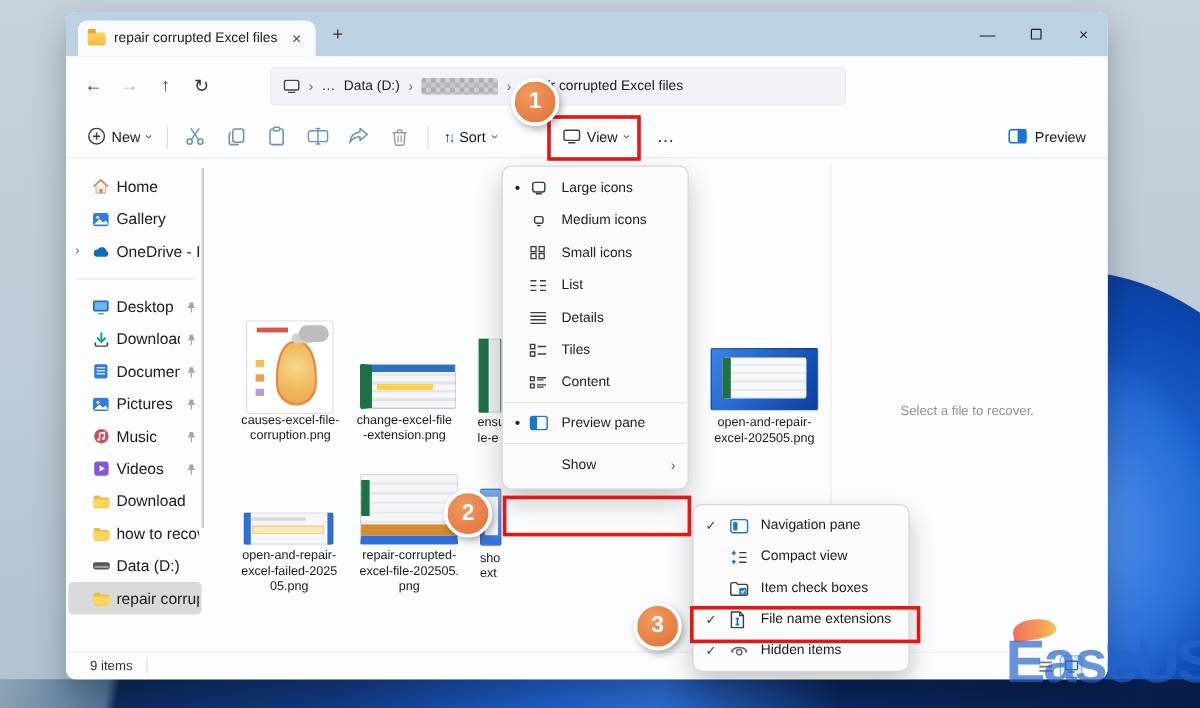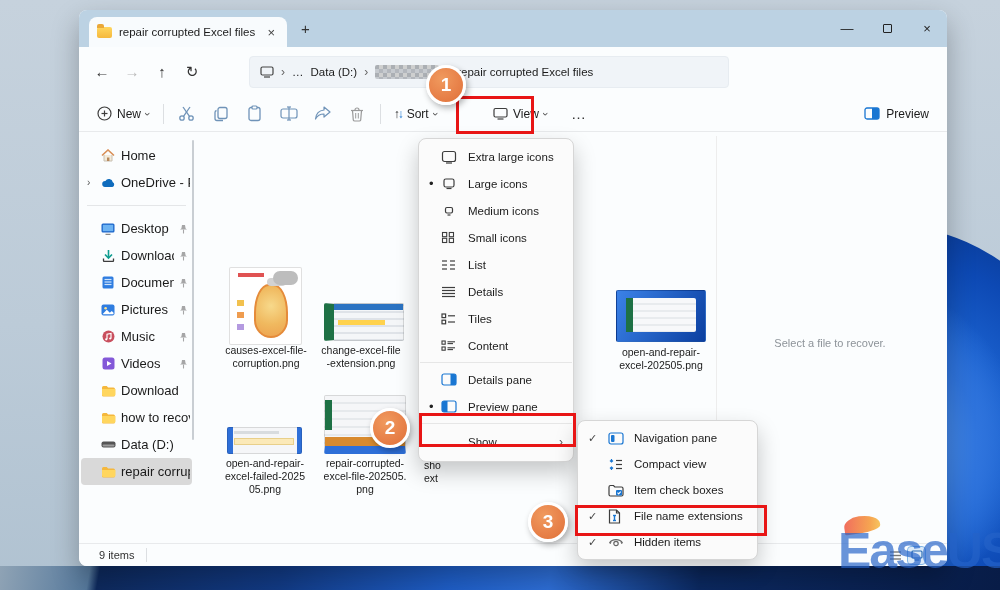--- a/index.html
+++ b/index.html
@@ -13,21 +13,21 @@
   .desk-bloom::before { content:""; position:absolute; inset:60px 70px; border-radius:50%;
     background:radial-gradient(ellipse at 50% 50%, #5ea0f2 0%, #2f74dd 45%, rgba(47,116,221,0) 70%); }
   .desk-bottom { position:absolute; left:0; right:0; top:566px; height:24px; z-index:0;
     background:linear-gradient(100deg,#8fa3b5 0%,#56799c 9%,#0e2a5e 10%,#123b86 28%,#1f5fc9 45%,#2e6fd8 55%,#0c2a63 70%,#081c47 100%); }
   .desk-bottom-glow { position:absolute; left:120px; top:560px; width:560px; height:30px; z-index:0;
     background:linear-gradient(100deg, rgba(61,125,226,0) 0%, rgba(61,125,226,.85) 40%, rgba(26,76,170,.9) 75%, rgba(26,76,170,0) 100%);
     transform:skewX(-30deg); }
 
   
   .window { position:absolute; left:55px; top:10px; width:868px; height:556px; z-index:1;
-    background:#fbfdfe; border-radius:8px; box-shadow:0 12px 28px rgba(0,0,0,.28);margin-left:24px; }
+    background:#fbfdfe; border-radius:8px; box-shadow:0 12px 28px rgba(0,0,0,.28); }
 
   
   .tabbar { position:absolute; left:0; top:0; right:0; height:37px; background:#bcd2e3; border-radius:8px 8px 0 0; }
   .tab { position:absolute; left:10px; top:7px; width:198px; height:30px; background:#f8fbfd;
     border-radius:8px 8px 0 0; display:flex; align-items:center; padding:0 8px; gap:7px; }
   .tab-label { font-size:11.5px; color:#1b1b1b; white-space:nowrap; overflow:hidden; flex:1; }
   .tab-close { font-size:13px; color:#444; padding:0 4px; cursor:default; }
   .newtab { position:absolute; left:222px; top:10px; font-size:15px; color:#333; }
   .winctl { position:absolute; top:0; right:0; height:37px; display:flex; align-items:center; }
   .winctl span { width:40px; text-align:center; font-size:13px; color:#222; }
@@ -307,20 +307,31 @@
             <span class="sb-ico">
               <svg width="14" height="13" viewBox="0 0 14 13">
                 <path d="M1 6.5 L7 1 L13 6.5" fill="none" stroke="#d98f56" stroke-width="1.6"></path>
                 <path d="M3 6 v6 h8 v-6" fill="#f4ead8" stroke="#c8c0b2" stroke-width="1"></path>
                 <rect x="6" y="8.5" width="2.4" height="3.5" fill="#b7895c"></rect>
               </svg>
             </span>
             <span class="sb-lbl">Home</span>
           </div>
           <div class="sb-item">
+            <span class="sb-exp"></span>
+            <span class="sb-ico">
+              <svg width="14" height="12" viewBox="0 0 14 12">
+                <rect x="0.5" y="0.5" width="13" height="11" rx="2" fill="#2f7de0"></rect>
+                <circle cx="4.4" cy="4" r="1.3" fill="#ffe28a"></circle>
+                <path d="M1.5 10 L6 5.5 L9 8.5 L11 6.8 L12.5 8.5 v1.5 h-11 Z" fill="#fff"></path>
+              </svg>
+            </span>
+            <span class="sb-lbl">Gallery</span>
+          </div>
+          <div class="sb-item">
             <span class="sb-exp">›</span>
             <span class="sb-ico">
               <svg width="15" height="10" viewBox="0 0 15 10">
                 <path d="M4 9 a3 3 0 0 1 .4-6 a4 4 0 0 1 7.4 1.2 a2.6 2.6 0 0 1 -.4 4.8 Z" fill="#0f6cbd"></path>
               </svg>
             </span>
             <span class="sb-lbl">OneDrive - Pers</span>
           </div>
           <div class="sb-divider"></div>
           <div class="sb-item">
@@ -542,30 +553,20 @@
             <rect x="1" y="1" width="10" height="7" rx="1" fill="none" stroke="#2b6db5" stroke-width="1.2"></rect>
             <line x1="3.5" y1="10" x2="8.5" y2="10" stroke="#2b6db5" stroke-width="1.2"></line>
           </svg>
         </span>
     </div>
   </div>
 </div>
 
 <div class="menu view-menu">
     <div class="vm-item">
-      <span class="vm-bullet"></span>
-      <span class="vm-ico">
-        <svg width="16" height="14" viewBox="0 0 16 14">
-          <rect x="1.5" y="1.5" width="13" height="10" rx="2" fill="none" stroke="#3d3d3d" stroke-width="1.2"></rect>
-          <line x1="5" y1="13" x2="11" y2="13" stroke="#3d3d3d" stroke-width="1.2"></line>
-        </svg>
-      </span>
-      <span class="vm-label">Extra large icons</span>
-    </div>
-    <div class="vm-item">
       <span class="vm-bullet">•</span>
       <span class="vm-ico">
         <svg width="16" height="13" viewBox="0 0 16 13">
           <rect x="3" y="2" width="10" height="8" rx="1.8" fill="none" stroke="#3d3d3d" stroke-width="1.2"></rect>
           <line x1="5.5" y1="11.5" x2="10.5" y2="11.5" stroke="#3d3d3d" stroke-width="1.2"></line>
         </svg>
       </span>
       <span class="vm-label">Large icons</span>
     </div>
     <div class="vm-item">
@@ -644,30 +645,20 @@
             <line x1="6.5" y1="3.6" x2="12" y2="3.6"></line>
             <rect x="1" y="7" width="3.2" height="3.2" fill="none"></rect>
             <line x1="6.5" y1="7.8" x2="14" y2="7.8"></line>
             <line x1="6.5" y1="9.6" x2="12" y2="9.6"></line>
           </g>
         </svg>
       </span>
       <span class="vm-label">Content</span>
     </div>
     <div class="menu-sep"></div>
-    <div class="vm-item">
-      <span class="vm-bullet"></span>
-      <span class="vm-ico">
-        <svg width="16" height="13" viewBox="0 0 16 13">
-          <rect x="1" y="1" width="14" height="11" rx="2" fill="none" stroke="#1976d2" stroke-width="1.2"></rect>
-          <path d="M9.5 1 h3.5 a2 2 0 0 1 2 2 v7 a2 2 0 0 1 -2 2 h-3.5 Z" fill="#1976d2"></path>
-        </svg>
-      </span>
-      <span class="vm-label">Details pane</span>
-    </div>
     <div class="vm-item">
       <span class="vm-bullet">•</span>
       <span class="vm-ico">
         <svg width="16" height="13" viewBox="0 0 16 13">
           <rect x="1" y="1" width="14" height="11" rx="2" fill="none" stroke="#1976d2" stroke-width="1.2"></rect>
           <path d="M1 3 a2 2 0 0 1 2-2 h3.5 v11 H3 a2 2 0 0 1 -2-2 Z" fill="#1976d2"></path>
         </svg>
       </span>
       <span class="vm-label">Preview pane</span>
     </div>

